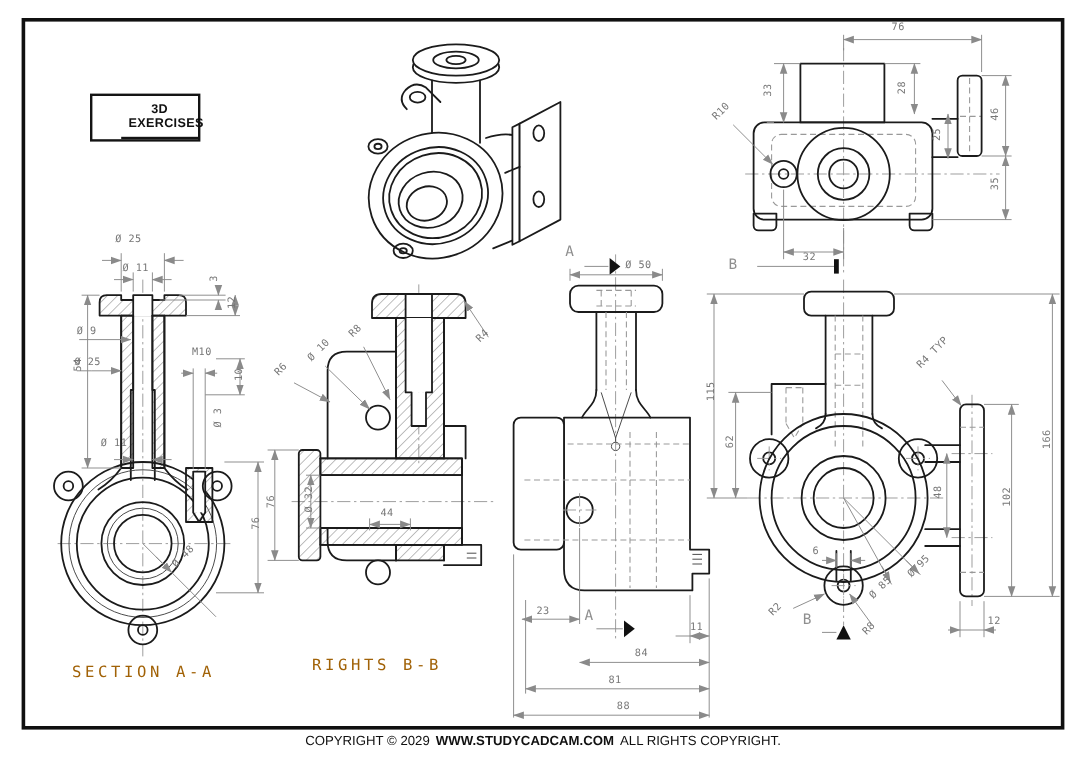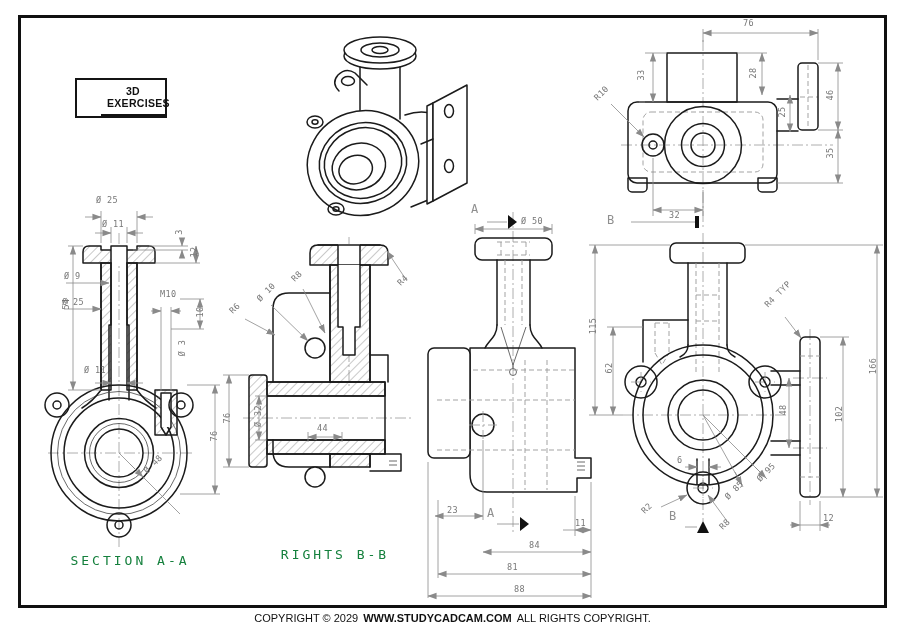--- a/index.html
+++ b/index.html
@@ -9,21 +9,21 @@
   .badge-title{font:bold 10.5px "Liberation Sans",sans-serif;color:#111;padding:5px 6px;border-bottom:2px solid #141414;letter-spacing:.3px;margin-left:24px;}
   .badge-num{font:bold 34px "Liberation Sans",sans-serif;color:#111;padding:3px 0 5px;}
   .footer{position:absolute;left:0;top:612px;width:905px;display:flex;justify-content:center;gap:5px;font:11px "Liberation Sans",sans-serif;color:#111;}
   .footer .b{font-weight:bold;}
   .view{position:absolute;}
   .view svg{position:absolute;left:0;top:0;}
   .dlab{position:absolute;font:8.5px "DejaVu Sans Mono",monospace;color:#777;white-space:nowrap;letter-spacing:.4px;}
   .rv{transform:rotate(-90deg);}
   .r45{transform:rotate(-45deg);}
   .cut{font:12px "DejaVu Sans Mono",monospace;color:#8f8f8f;letter-spacing:1px;}
-  .vtitle{position:absolute;font:13px "DejaVu Sans Mono",monospace;color:#15803d;letter-spacing:3px;white-space:nowrap;text-align:center;}
+  .vtitle{position:absolute;font:13px "DejaVu Sans Mono",monospace;color:#a16207;letter-spacing:3px;white-space:nowrap;}
   .ob{stroke:#1b1b1b;stroke-width:1.5;fill:none;stroke-linejoin:round;stroke-linecap:round;}
   .obh{stroke:#1b1b1b;stroke-width:1.5;stroke-linejoin:round;}
   .thin{stroke:#444;stroke-width:.8;fill:none;}
   .cl{stroke:#9a9a9a;stroke-width:.8;fill:none;stroke-dasharray:11 3 2 3;}
   .hid{stroke:#999;stroke-width:.9;fill:none;stroke-dasharray:5 3;}
   .dim{stroke:#8a8a8a;stroke-width:.8;fill:none;}
   .flag{fill:#111;stroke:none;}
   .wf{fill:#fff;stroke:none;}
 </style>
 </head>

